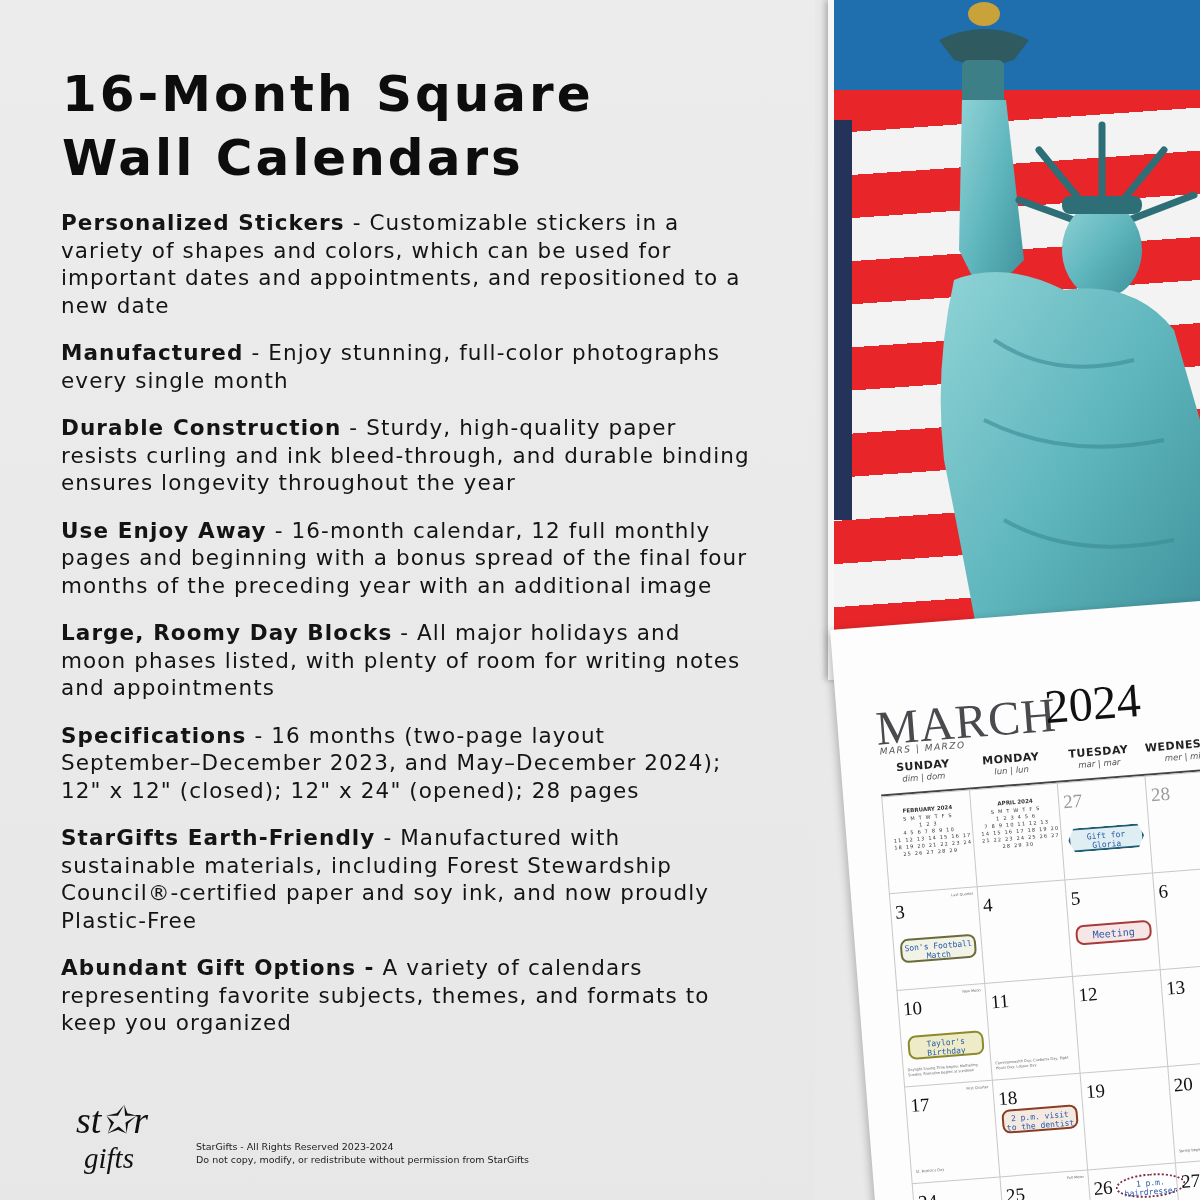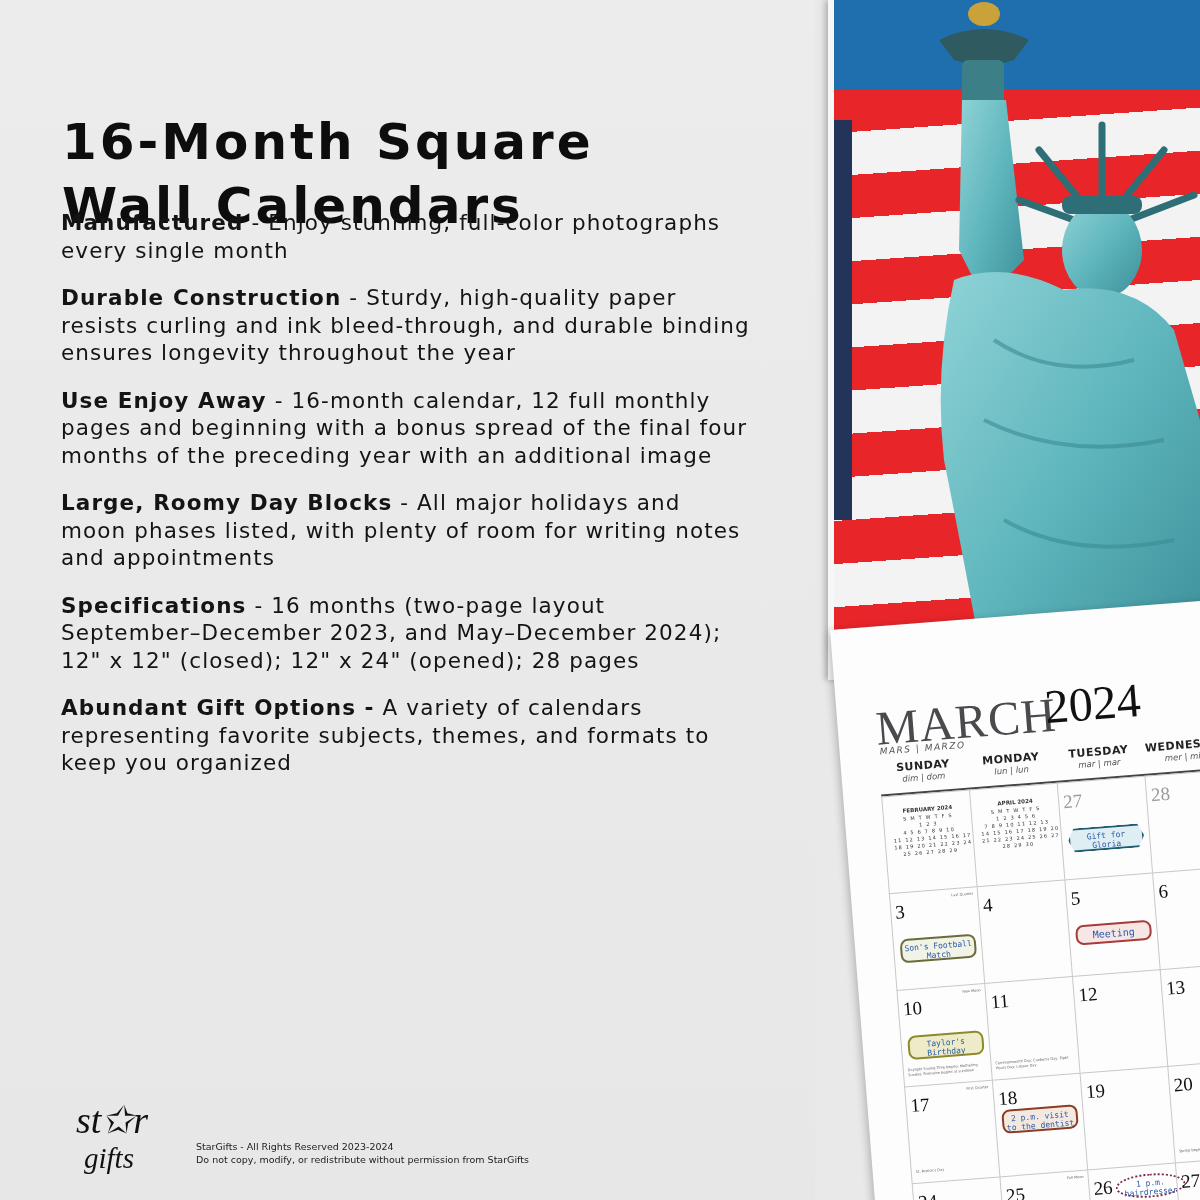--- a/index.html
+++ b/index.html
@@ -11,21 +11,21 @@
     color: #111;
   }
   .left-panel {
     position: absolute; left: 0; top: 0; width: 815px; height: 1200px;
     background: linear-gradient(180deg, #ececec 0%, #e7e7e7 100%);
   }
   .title {
     position: absolute; left: 62px; top: 62px;
     font-family: "DejaVu Sans", sans-serif;
     font-weight: bold; font-size: 50px; line-height: 64px;
-    letter-spacing: 3px; color: #0d0d0d; margin-top: 48px;
+    letter-spacing: 3px; color: #0d0d0d;
   }
   .features { position: absolute; left: 61px; top: 209px; width: 690px; }
   .feature {
     font-size: 21.5px; line-height: 27.5px; letter-spacing: 1.1px;
     color: #141414; margin-bottom: 20px;
   }
   .feature .f-head { font-weight: bold; }
   .footer { position: absolute; left: 70px; top: 1100px; width: 520px; height: 90px; }
   .logo {
     position: absolute; left: 0; top: 0; width: 110px; height: 90px;
@@ -115,25 +115,27 @@
 </head>
 <body>
 
 <div class="left-panel">
   <div class="title">
     <div>16-Month Square</div>
     <div>Wall Calendars</div>
   </div>
 
   <div class="features">
+    <p class="feature"><span class="f-head">Personalized Stickers</span><span> - </span><span>Customizable stickers in a variety of shapes and colors, which can be used for important dates and appointments, and repositioned to a new date</span></p>
     <p class="feature"><span class="f-head">Manufactured</span><span> - </span><span>Enjoy stunning, full-color photographs every single month</span></p>
     <p class="feature"><span class="f-head">Durable Construction</span><span> - </span><span>Sturdy, high-quality paper resists curling and ink bleed-through, and durable binding ensures longevity throughout the year</span></p>
     <p class="feature"><span class="f-head">Use Enjoy Away</span><span> - </span><span>16-month calendar, 12 full monthly pages and beginning with a bonus spread of the final four months of the preceding year with an additional image</span></p>
     <p class="feature"><span class="f-head">Large, Roomy Day Blocks</span><span> - </span><span>All major holidays and moon phases listed, with plenty of room for writing notes and appointments</span></p>
     <p class="feature"><span class="f-head">Specifications</span><span> - </span><span>16 months (two-page layout September–December 2023, and May–December 2024); 12" x 12" (closed); 12" x 24" (opened); 28 pages</span></p>
+    <p class="feature"><span class="f-head">StarGifts Earth-Friendly</span><span> - </span><span>Manufactured with sustainable materials, including Forest Stewardship Council®-certified paper and soy ink, and now proudly Plastic-Free</span></p>
     <p class="feature"><span class="f-head">Abundant Gift Options -</span><span> </span><span>A variety of calendars representing favorite subjects, themes, and formats to keep you organized</span></p>
   </div>
 
   <div class="footer">
     <div class="logo">
       <span class="l1">st✩r</span>
       <span class="l2">gifts</span>
     </div>
     <div class="copyright">
       <div>StarGifts - All Rights Reserved 2023-2024</div>

